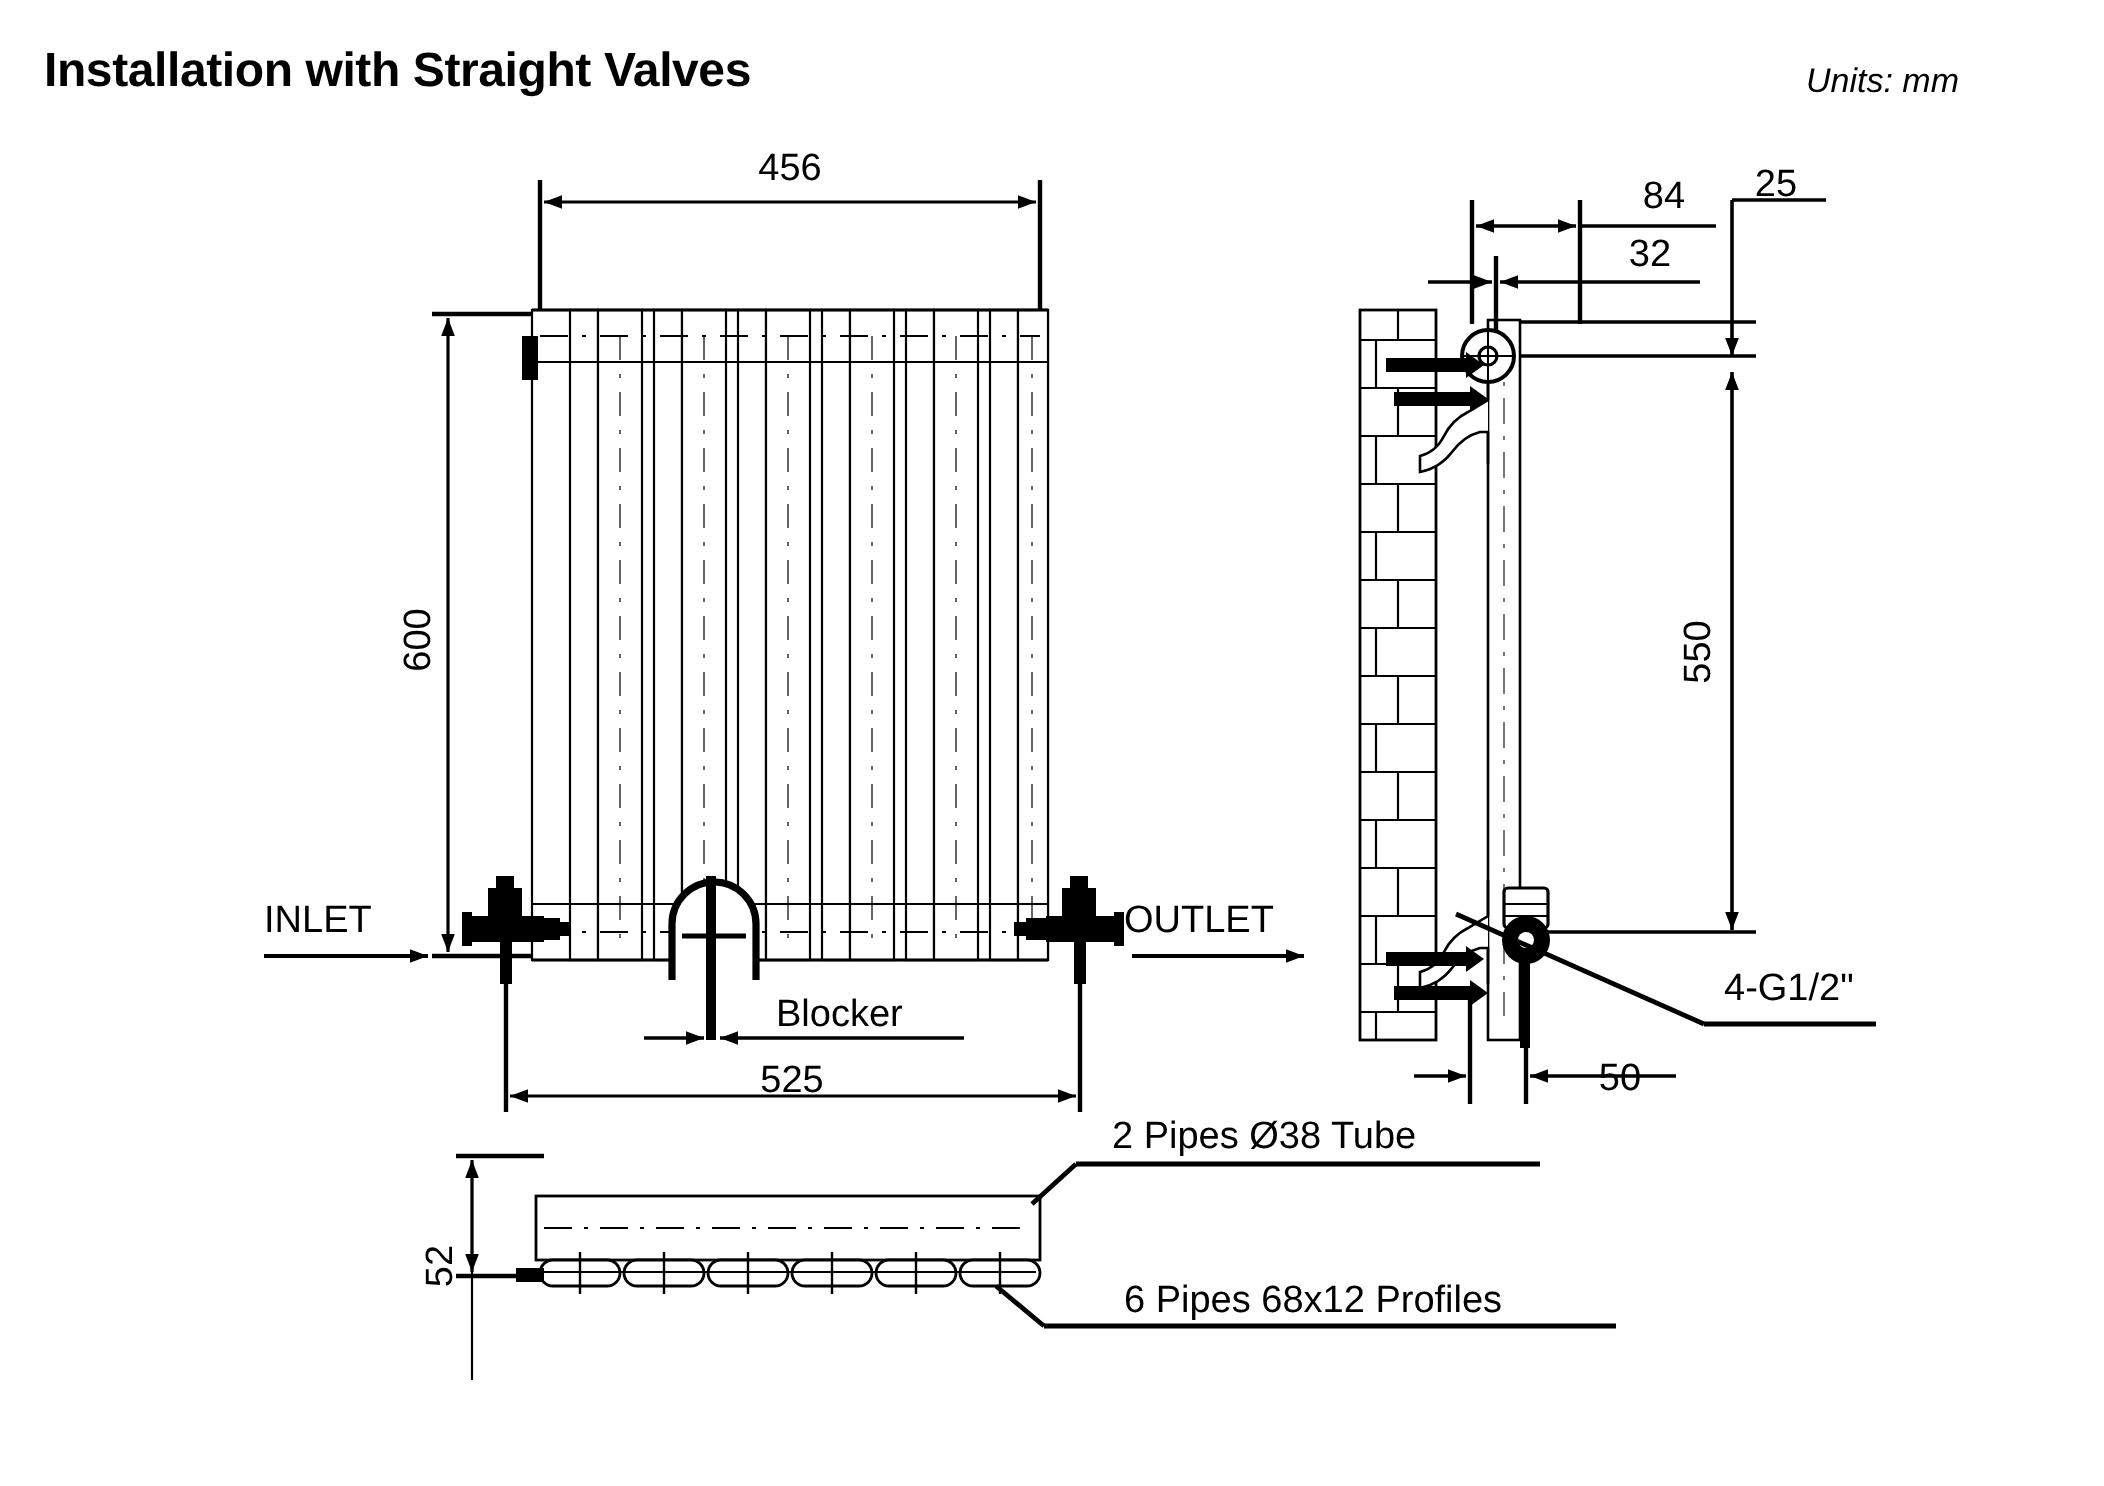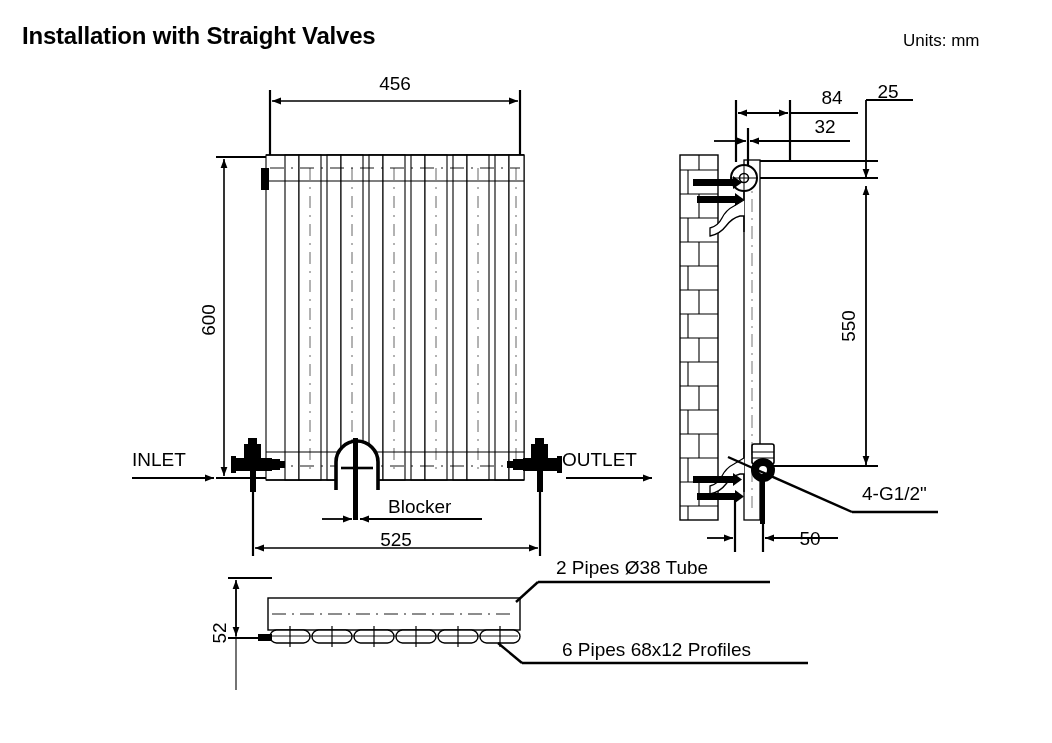--- a/index.html
+++ b/index.html
@@ -31,20 +31,21 @@
     white-space: nowrap;
     font-family: "Liberation Sans", sans-serif;
   }
   #units {
     position: absolute;
     left: 903px;
     top: 31px;
     font-size: 17px;
     white-space: nowrap;
     font-family: "Liberation Sans", sans-serif;
+    font-style: italic;
   }
   #drawing {
     position: absolute;
     left: 0;
     top: 0;
   }
   .lbl {
     font-family: "Liberation Sans", sans-serif;
     font-size: 19px;
     fill: #000000;

